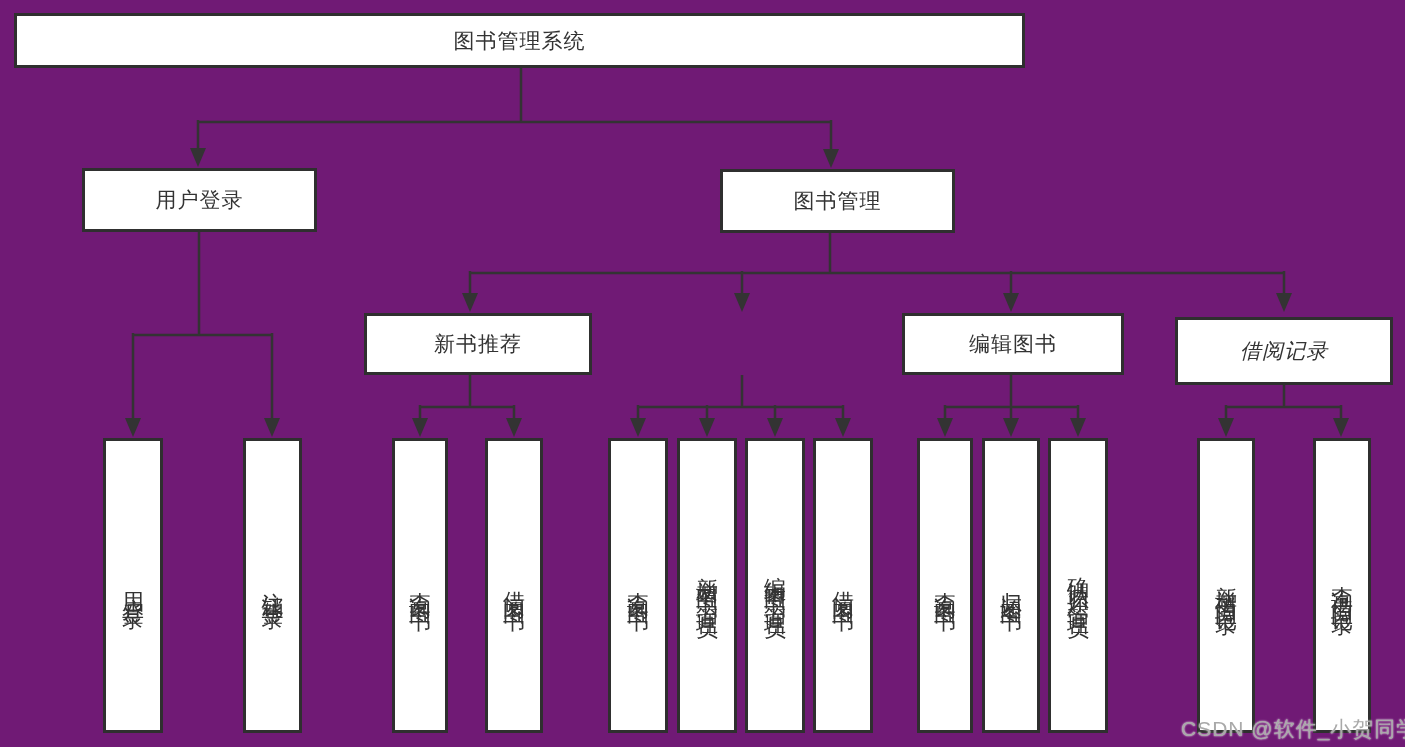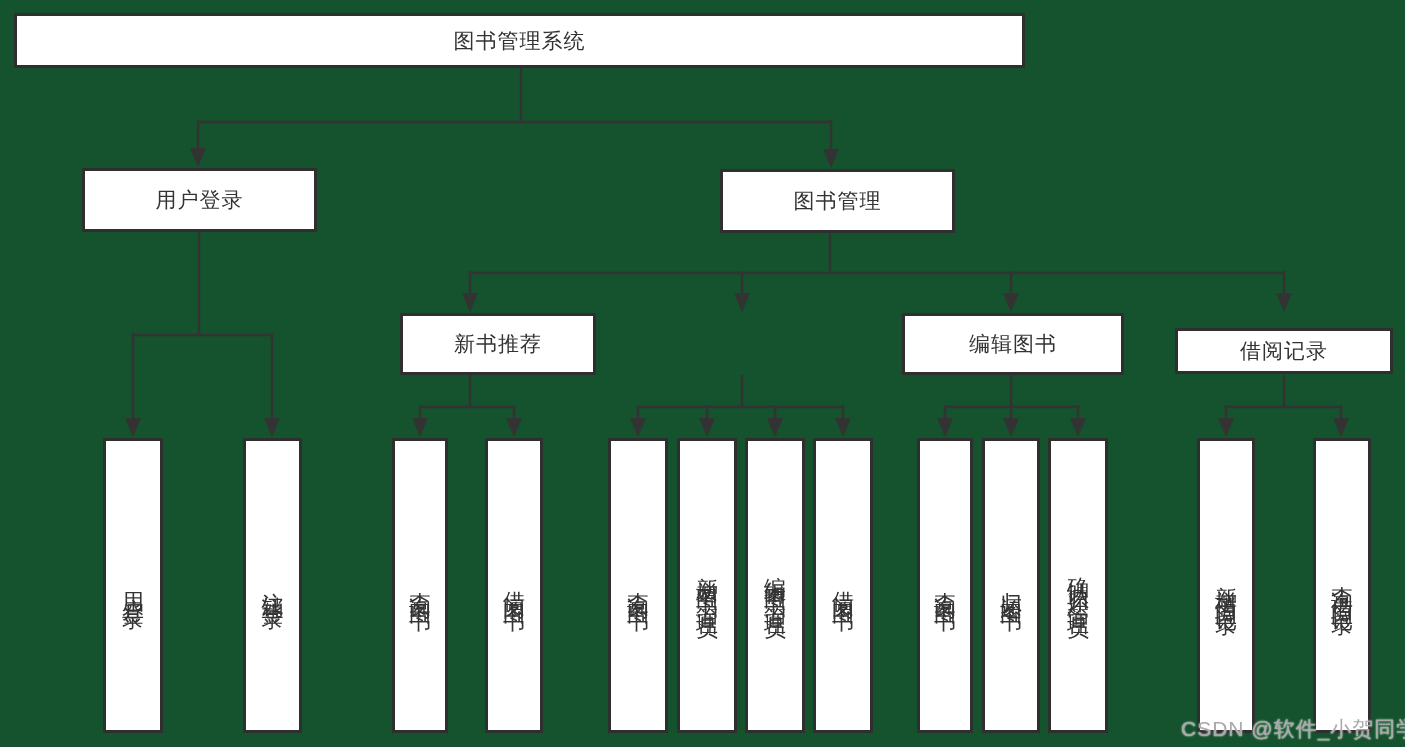--- a/index.html
+++ b/index.html
@@ -1,20 +1,20 @@
 <!DOCTYPE html>
 <html><head>
 <meta charset="utf-8">
 <style>
   html, body { margin: 0; padding: 0; background: #ffffff; }
   #canvas {
     position: relative;
     width: 1405px;
     height: 747px;
-    background: #14532d;
+    background: #701a75;
     overflow: hidden;
     font-family: "Liberation Sans", "DejaVu Sans", sans-serif;
     color: #333333;
   }
   #connectors { position: absolute; left: 0; top: 0; z-index: 1; }
   .box {
     position: absolute;
     box-sizing: border-box;
     border: 3px solid #2f2f2f;
     background: #ffffff;
@@ -92,27 +92,27 @@
     <span class="hlabel">图书管理系统</span>
   </div>
 
   <div class="box" style="left:82px; top:168px; width:235px; height:64px;">
     <span class="hlabel">用户登录</span>
   </div>
   <div class="box" style="left:712px; top:169px; width:235px; height:64px;margin-left:8px;">
     <span class="hlabel">图书管理</span>
   </div>
 
-  <div class="box" style="left:364px; top:313px; width:196px; height:62px;margin-left:36px;">
+  <div class="box" style="left:364px; top:313px; width:228px; height:62px;">
     <span class="hlabel">新书推荐</span>
   </div>
   <div class="box" style="left:902px; top:313px; width:222px; height:62px;">
     <span class="hlabel">编辑图书</span>
   </div>
-  <div class="box" style="left:1175px; top:328px; width:218px; height:46px;">
+  <div class="box" style="left:1175px; top:317px; width:218px; height:68px;font-style:italic;">
     <span class="hlabel">借阅记录</span>
   </div>
 
   <div class="box" style="left:103px; top:438px; width:60px; height:295px;">
     <span class="leaf-label">用户登录</span>
   </div>
   <div class="box" style="left:243px; top:438px; width:59px; height:295px;">
     <span class="leaf-label">注销登录</span>
   </div>
 

